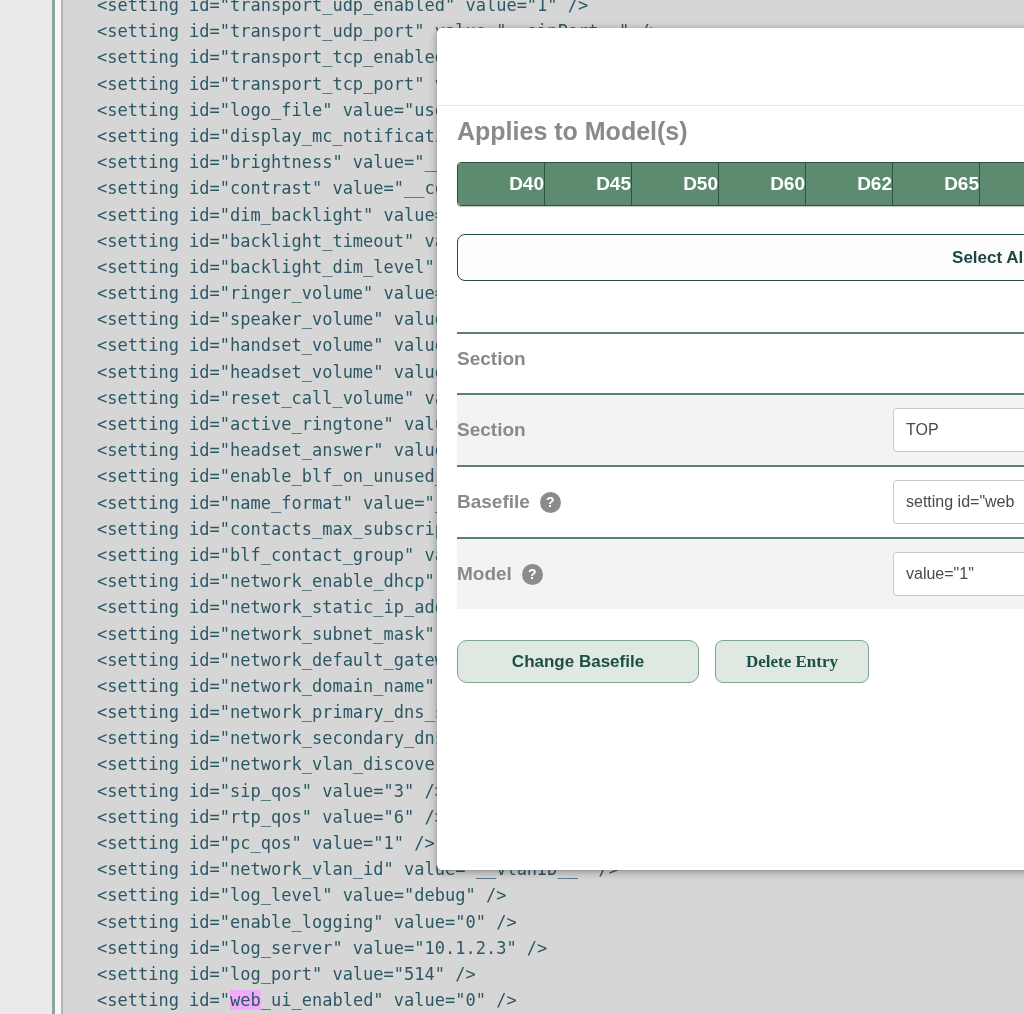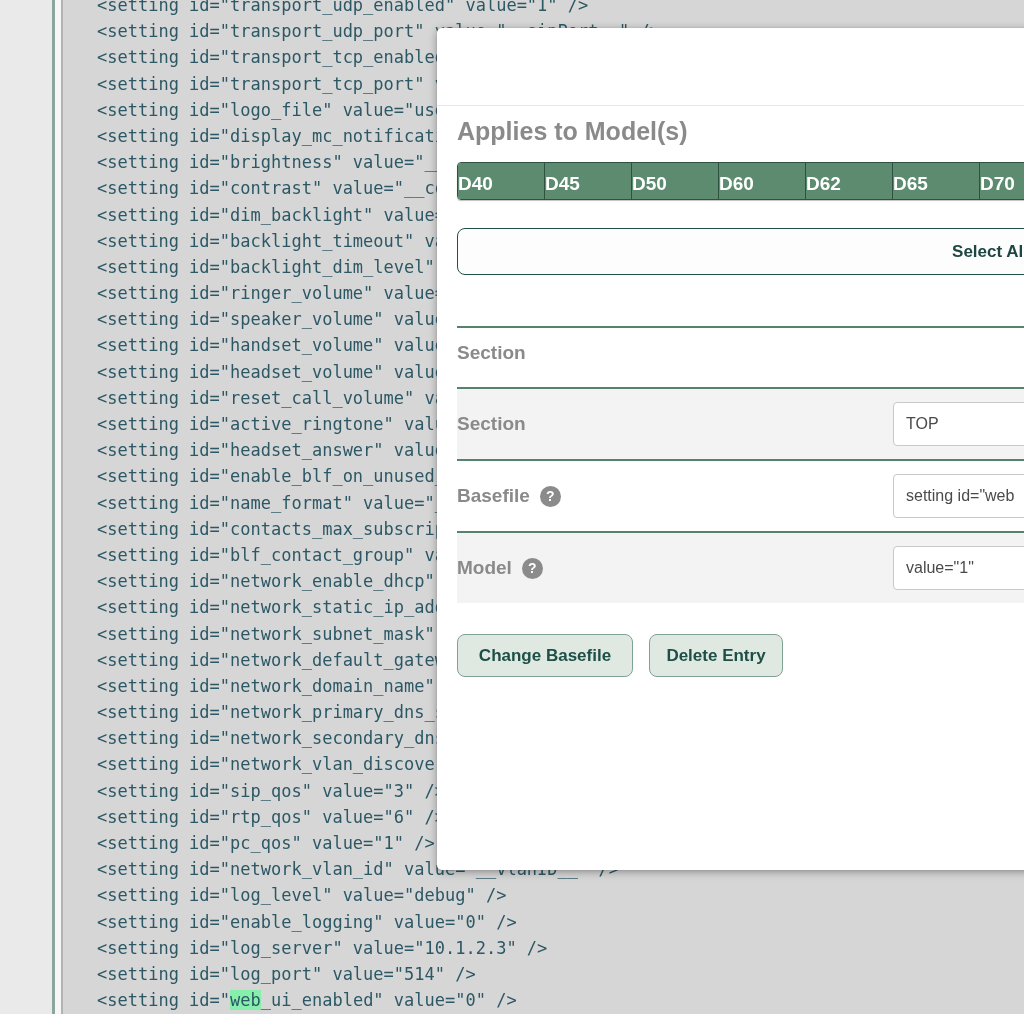--- a/index.html
+++ b/index.html
@@ -17,42 +17,42 @@
   .code-area{
     position:absolute;left:63px;top:0;width:961px;height:1014px;
     background:#d6d6d6;overflow:hidden;
   }
   .code-pre{margin:-8px 0 0 0;padding-left:34px;}
   .code-line{
     height:26.2px;line-height:26.2px;white-space:pre;
     font-family:"DejaVu Sans Mono",monospace;font-size:17px;
     color:#2c5866;
   }
-  .code-line mark{background:#86efac;color:#2c5866;padding:0;}
+  .code-line mark{background:#f0abfc;color:#2c5866;padding:0;}
   
   .modal{
     position:absolute;left:437px;top:28px;width:1106px;height:842px;
     background:#ffffff;border-radius:5px;
     box-shadow:0 2px 8px rgba(0,0,0,.35), 0 0 1px #999;
   }
   .modal-header{height:77px;border-bottom:1px solid #e8e8e8;}
   .modal-body{padding:0 20px;}
   .modal-heading{
     margin:9px 0 0 0;height:33px;line-height:33px;
     font-size:25px;font-weight:bold;color:#8a8a8a;
   }
   .btn-group{
     margin-top:14px;display:flex;width:616px;
     border:1px solid #2e5140;border-radius:4px;overflow:hidden;
     box-shadow:0 1px 1px rgba(0,0,0,.25);
   }
   .model-btn{
-    width:87px;height:36px;line-height:42px;flex:0 0 87px;
+    width:87px;height:42px;line-height:42px;flex:0 0 87px;
     background:#5c8b70;color:#ffffff;font-size:19px;font-weight:bold;
-    text-align:left;border:none;border-right:1px solid #2e5140;
+    text-align:right;border:none;border-right:1px solid #2e5140;
     font-family:"Liberation Sans",sans-serif;cursor:pointer;padding:0;
   }
   .model-btn:last-child{border-right:none;}
   .select-all-btn{
     display:block;margin-top:28px;width:1066px;height:47px;
     background:#fcfdfc;border:1px solid #21504a;border-radius:8px;
     color:#1e4642;font-size:17px;font-weight:bold;text-align:center;
     font-family:"Liberation Sans",sans-serif;cursor:pointer;
   }
   .rows{margin-top:51px;}
@@ -78,22 +78,22 @@
     border:1px solid #c9c9c9;border-radius:4px;background:#ffffff;
     font-size:16px;color:#4a4a4a;padding:0 12px;
     font-family:"Liberation Sans",sans-serif;
   }
   .actions{margin-top:31px;display:flex;gap:16px;}
   .action-btn{
     height:43px;border:1px solid #7fa392;border-radius:8px;
     background:#dfe9e2;color:#1d4f47;font-size:17px;font-weight:bold;
     font-family:"Liberation Sans",sans-serif;cursor:pointer;
   }
-  .action-change{width:176px;}
-  .action-delete{width:134px;}
+  .action-change{width:242px;border-radius:10px;}
+  .action-delete{width:154px;font-family:Liberation Serif, serif;}
 </style>
 </head>
 <body>
 
 <div class="left-margin"></div>
 <div class="gutter-green"></div>
 <div class="gutter-white"></div>
 <div class="gutter-gray"></div>
 
 <div class="code-area">

